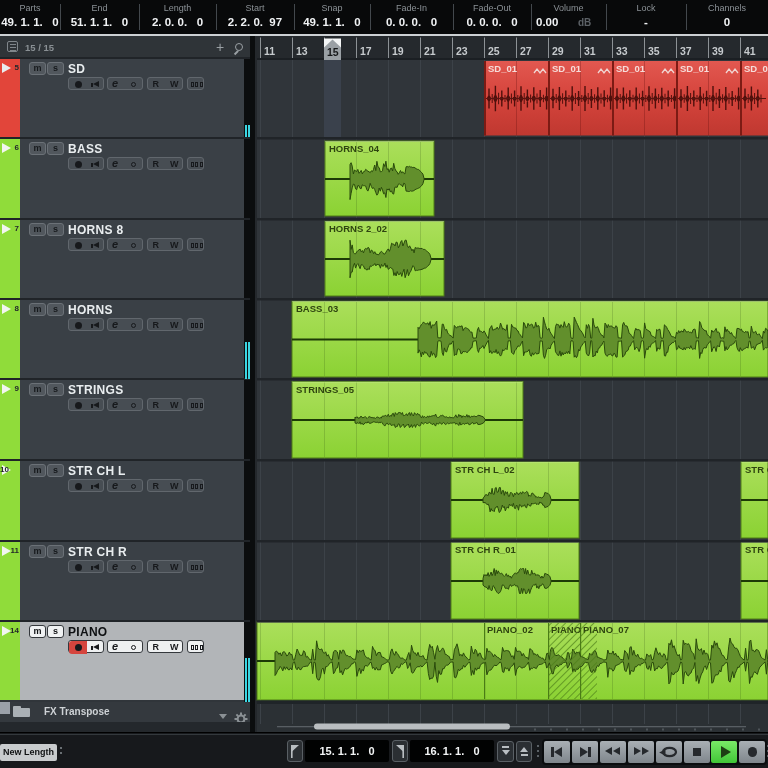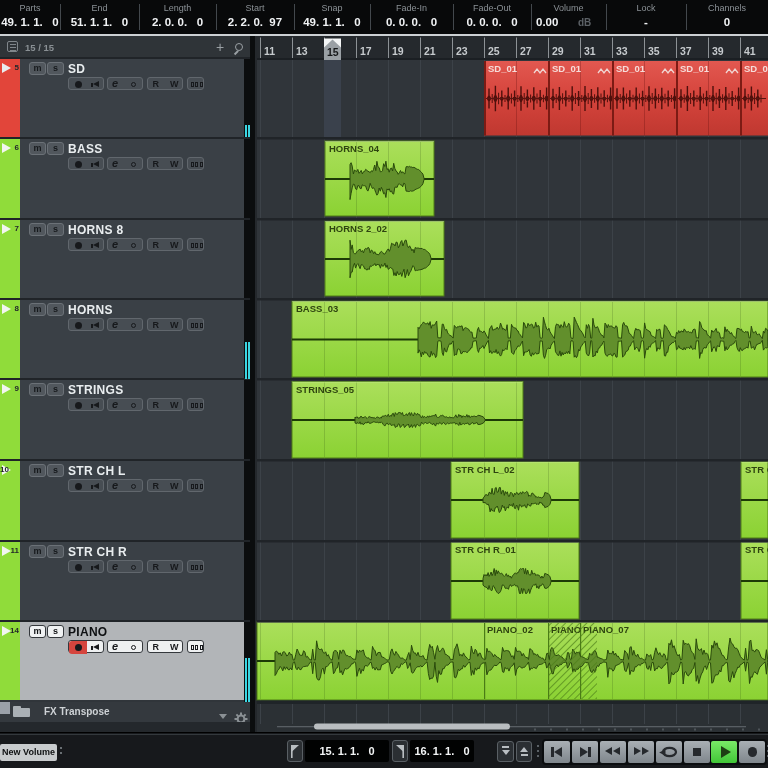--- a/index.html
+++ b/index.html
@@ -518,36 +518,36 @@
 <rect x="662" y="728.5" width="2" height="2" fill="#4e5459"></rect>
 <rect x="678" y="728.5" width="2" height="2" fill="#4e5459"></rect>
 <rect x="694" y="728.5" width="2" height="2" fill="#4e5459"></rect>
 <rect x="710" y="728.5" width="2" height="2" fill="#4e5459"></rect>
 <rect x="726" y="728.5" width="2" height="2" fill="#4e5459"></rect>
 <rect x="742" y="728.5" width="2" height="2" fill="#4e5459"></rect>
 <rect x="758" y="728.5" width="2" height="2" fill="#4e5459"></rect>
 </svg>
 <div class="abs" style="left:0;top:732px;width:768px;height:36px;background:#17191c;border-top:1px solid #000"></div>
 <div class="abs" style="left:0;top:733.5px;width:768px;height:1px;background:#34393d"></div>
-<div class="abs" style="left:0;top:743.5px;width:57px;height:17px;background:#c8cbcd;border-radius:2px;text-align:center;line-height:17px;font-size:9px;font-weight:bold;color:#0e1011">New Volume</div>
+<div class="abs" style="left:0;top:743.5px;width:57px;height:17px;background:#c8cbcd;border-radius:2px;text-align:center;line-height:17px;font-size:9px;font-weight:bold;color:#0e1011">New Length</div>
 <div class="abs" style="left:60px;top:747px;width:2px;height:2px;background:#6a7074;box-shadow:0 5px 0 #6a7074"></div>
 <div class="abs" style="left:286.5px;top:739.5px;width:16.5px;height:22.5px;background:#2b2f33;border:1px solid #5a6065;border-radius:3px">
       <svg width="14" height="20" style="position:absolute;left:0.5px;top:0.5px;transform:" viewBox="0 0 14 20">
         <path d="M3.5,16.5 L3.5,4 L11,4 L3.5,11 Z" fill="#b9bec2"></path>
         <rect x="3" y="4" width="1.6" height="13" fill="#b9bec2"></rect>
       </svg>
     </div>
 <div class="abs" style="left:305px;top:739.5px;width:84px;height:22.5px;background:#010202;border-radius:2px;text-align:center;line-height:22.5px;font-size:11px;font-weight:bold;color:#f2f4f5">15. 1. 1.&nbsp;&nbsp; 0</div>
 <div class="abs" style="left:391.5px;top:739.5px;width:16.5px;height:22.5px;background:#2b2f33;border:1px solid #5a6065;border-radius:3px">
       <svg width="14" height="20" style="position:absolute;left:0.5px;top:0.5px;transform:scale(-1,1)" viewBox="0 0 14 20">
         <path d="M3.5,16.5 L3.5,4 L11,4 L3.5,11 Z" fill="#b9bec2"></path>
         <rect x="3" y="4" width="1.6" height="13" fill="#b9bec2"></rect>
       </svg>
     </div>
-<div class="abs" style="left:410px;top:739.5px;width:64px;height:22.5px;background:#010202;border-radius:2px;text-align:center;line-height:22.5px;font-size:11px;font-weight:bold;color:#f2f4f5">16. 1. 1.&nbsp;&nbsp; 0</div>
+<div class="abs" style="left:410px;top:739.5px;width:84px;height:22.5px;background:#010202;border-radius:2px;text-align:center;line-height:22.5px;font-size:11px;font-weight:bold;color:#f2f4f5">16. 1. 1.&nbsp;&nbsp; 0</div>
 <div class="abs" style="left:497px;top:741px;width:16.5px;height:21px;background:#2b2f33;border:1px solid #5a6065;border-radius:3px">
       <div class="abs" style="left:4px;top:4px;width:7px;height:2px;background:#b9bec2"></div>
       <div class="abs" style="left:3.5px;top:8px;width:0;height:0;border-top:5px solid #b9bec2;border-left:4px solid transparent;border-right:4px solid transparent"></div>
     </div>
 <div class="abs" style="left:515.5px;top:741px;width:16.5px;height:21px;background:#2b2f33;border:1px solid #5a6065;border-radius:3px">
       <div class="abs" style="left:3.5px;top:5px;width:0;height:0;border-bottom:5px solid #b9bec2;border-left:4px solid transparent;border-right:4px solid transparent"></div>
       <div class="abs" style="left:4px;top:12px;width:7px;height:2px;background:#b9bec2"></div>
     </div>
 <div class="abs" style="left:537px;top:745px;width:2px;height:2px;background:#5b6166;box-shadow:0 5px 0 #5b6166,0 10px 0 #5b6166"></div>
 <div class="abs" style="left:542px;top:738.5px;width:225px;height:26.5px;background:#0b0d0f;border-radius:4px"></div>

